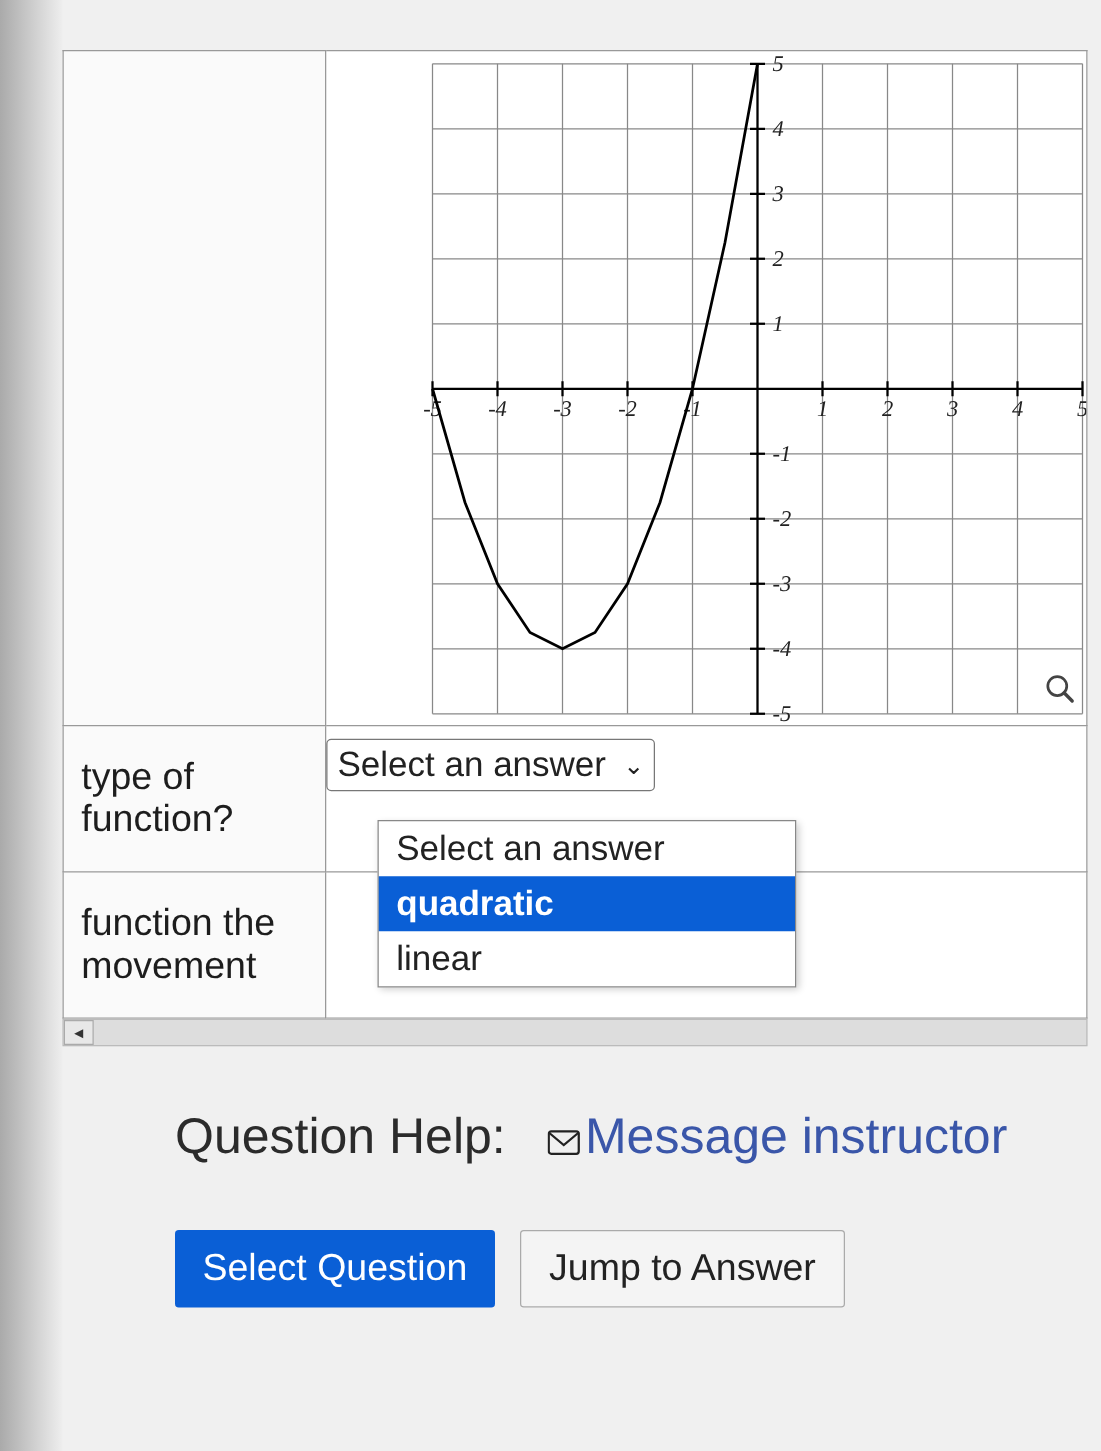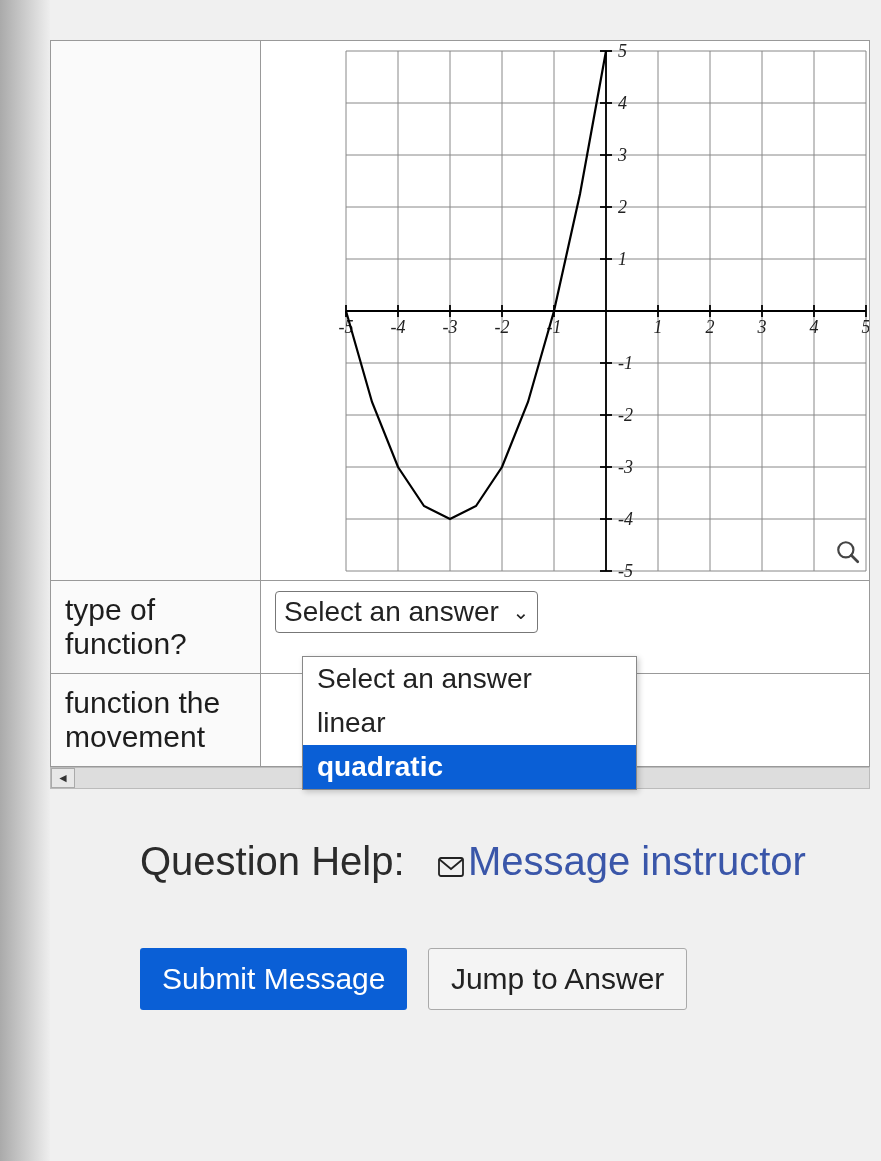--- a/index.html
+++ b/index.html
@@ -19,29 +19,29 @@
   }
   .question-table {
     border-collapse: collapse;
     width: 820px;
     margin-top: 40px;
     background: #fff;
     font-size: 30px;
   }
   .question-table td {
     border: 1px solid #999;
-    padding: 10px 14px;
+    padding: 10px 0;
     vertical-align: top;
   }
   .cell-label {
     width: 210px;
     color: #1d1d1d;
     background: #fafafa;
     font-size: 30px;
-    padding: 12px 14px !important;
+    padding: 24px 14px !important;
   }
   .graph-cell {
     height: 540px;
     padding: 0 !important;
     position: relative;
     overflow: hidden;
   }
   .graph-wrap {
     position: absolute;
     left: 65px;
@@ -138,21 +138,20 @@
   }
   .btn-secondary {
     background: #f4f4f4;
     color: #222;
     border: 1px solid #aaa;
     font-size: 30px;
     padding: 13px 22px;
     border-radius: 3px;
     margin-left: 16px;
     cursor: pointer;
-    margin-top: 12px;
   }
   .grid-line { stroke: #888; stroke-width: 1; }
   .axis-line { stroke: #000; stroke-width: 1.8; }
   .tick-text { font-family: Georgia, serif; font-style: italic; font-size: 18px; fill: #222; }
   .curve { stroke: #000; stroke-width: 2.2; fill: none; }
   .left-shadow {
     position: absolute;
     left: 0; top: 0; width: 50px; height: 1161px;
     background: linear-gradient(to right, #aaa, #eee);
   }
@@ -261,33 +260,33 @@
     </tr>
   </tbody>
     </table>
 
   <div class="scroll-track">
     <span class="scroll-arrow">◄</span>
   </div>
 
   <div class="dropdown-menu">
     <div class="option">Select an answer</div>
+    <div class="option highlight">quadratic</div>
     <div class="option">linear</div>
-    <div class="option highlight">quadratic</div>
   </div>
 
   <div class="help-line">
     <span>Question Help:</span>
     &nbsp;
     <span class="mail-icon">
       <svg width="26" height="20" viewBox="0 0 26 20">
           <rect x="1" y="1" width="24" height="18" rx="2" stroke="#222" stroke-width="1.8" fill="none"></rect>
           <polyline points="1,2 13,12 25,2" stroke="#222" stroke-width="1.8" fill="none"></polyline>
         </svg>
     </span><span class="help-link">Message instructor</span>
   </div>
 
   <div class="button-row">
-    <button class="btn-primary">Submit Message</button>
+    <button class="btn-primary">Select Question</button>
     <button class="btn-secondary">Jump to Answer</button>
   </div>
 
 </div>
 
 </body></html>

